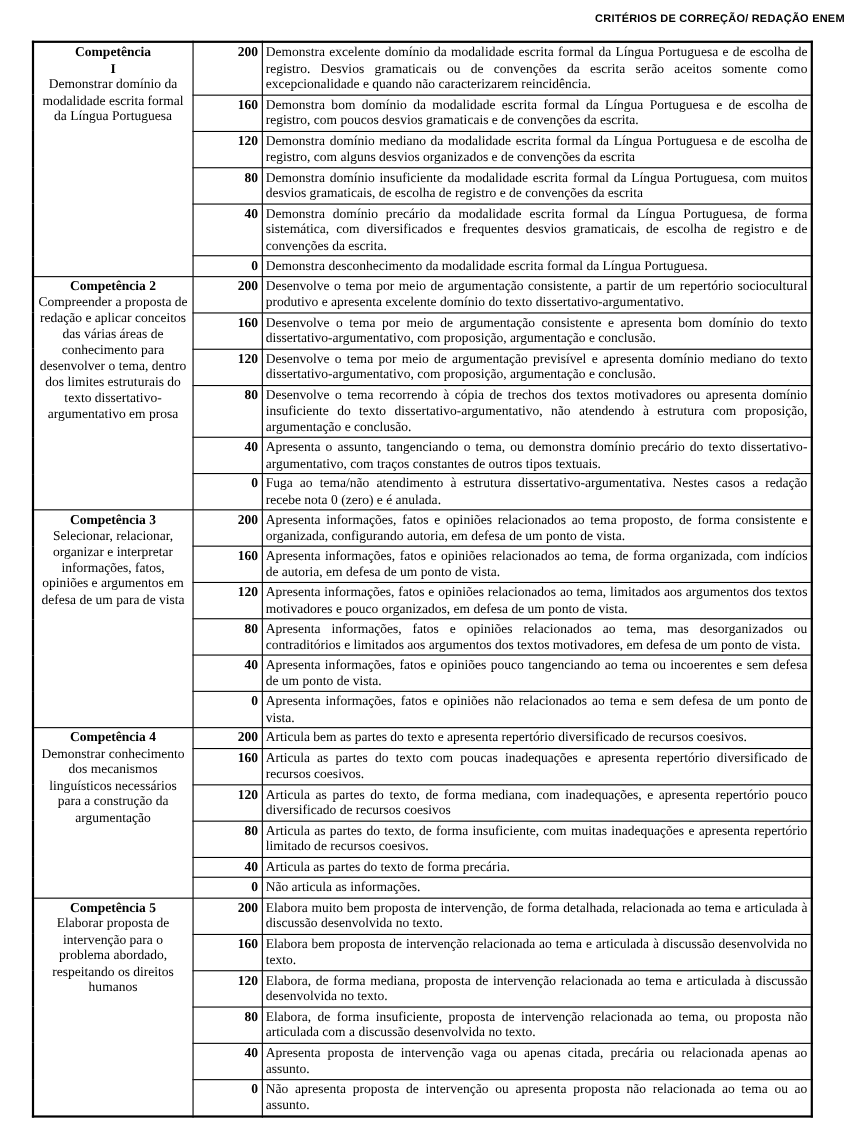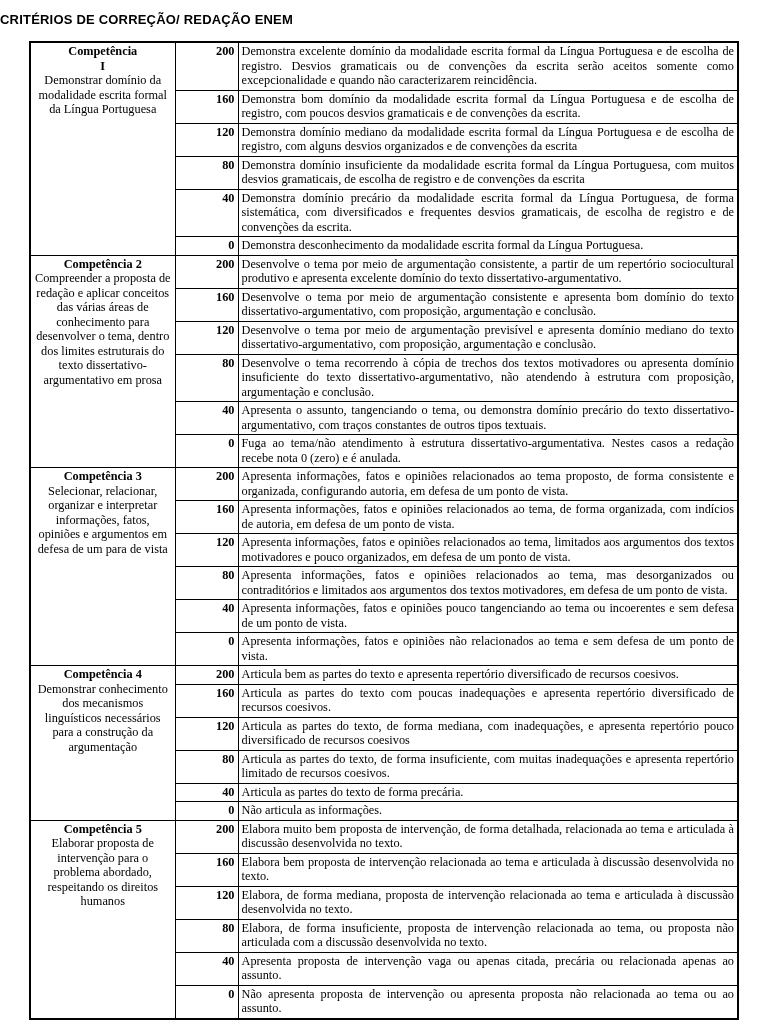--- a/index.html
+++ b/index.html
@@ -15,22 +15,22 @@
   }
   .page {
     width: 768px;
     min-height: 1024px;
     box-sizing: border-box;
     padding-top: 12px;
   }
   .page-title {
     font-family: "Liberation Sans", sans-serif;
     font-weight: bold;
-    font-size: 13px;
-    text-align: left;
+    font-size: 10px;
+    text-align: right;
     margin: 0 0 14px 0;
     letter-spacing: 0.2px;
   }
   table.criteria {
     width: 710px;
     margin: 0 auto;
     border-collapse: collapse;
     table-layout: fixed;
     border: 2px solid #000;
     font-size: 12.3px;

